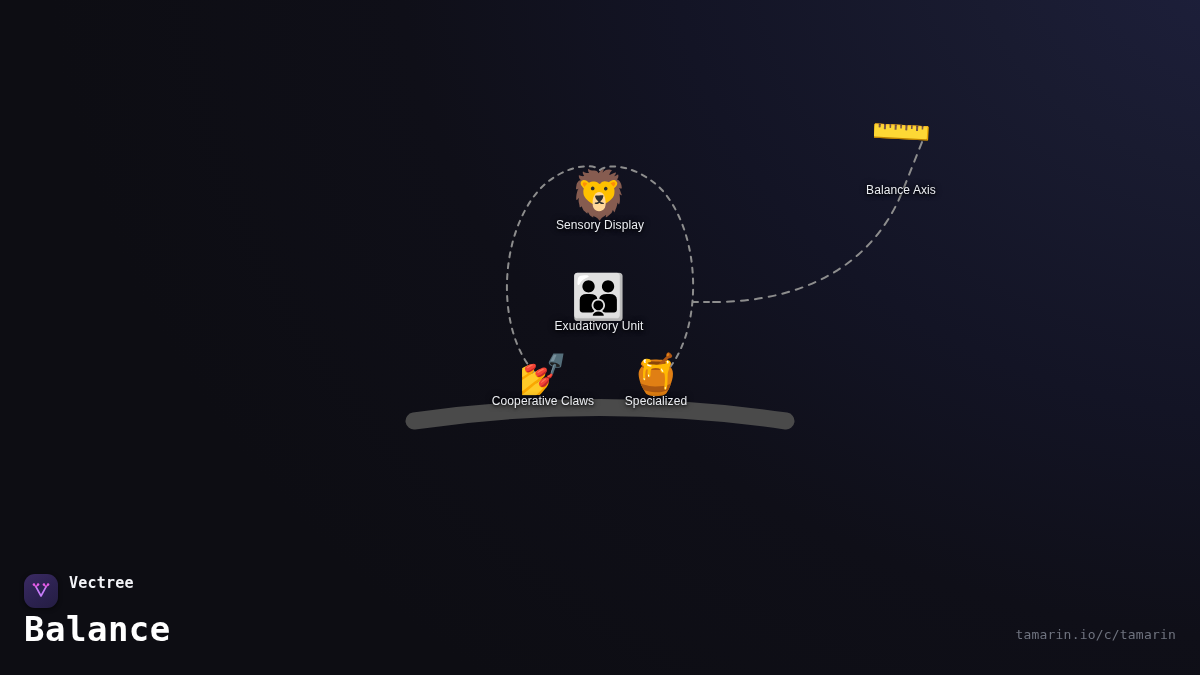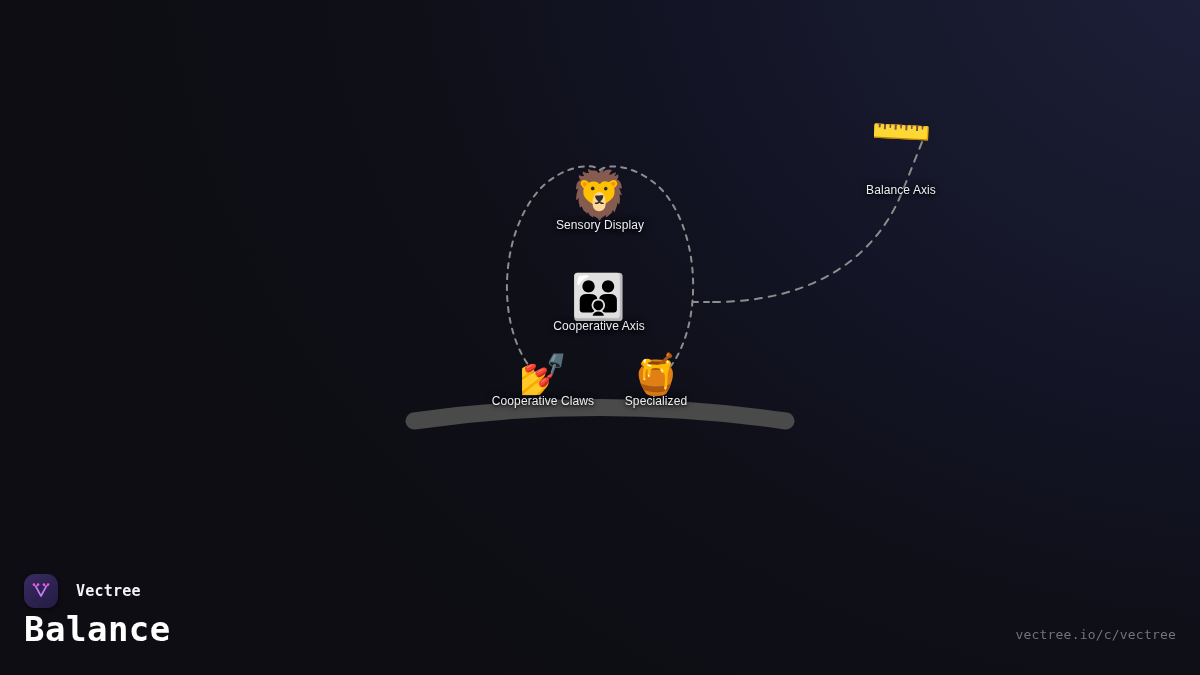--- a/index.html
+++ b/index.html
@@ -76,22 +76,22 @@
     position: absolute;
     left: 0; bottom: 0;
     width: 1200px;
     height: 115px;
   }
   #brand-row {
     position: absolute;
     left: 24px;
     top: 14px;
     display: flex;
-    align-items: center;
-    gap: 18px;
+    align-items: flex-start;
+    gap: 11px;
   }
   #brand-logo {
     width: 34px;
     height: 34px;
     border-radius: 11px;
     background: linear-gradient(145deg, #3b2a63 0%, #2c2250 55%, #241d42 100%);
     display: flex;
     align-items: center;
     justify-content: center;
     box-shadow: 0 1px 4px rgba(0,0,0,0.6);
@@ -141,21 +141,21 @@
     <path d="M 713 302 C 800 302 872 268 903 190 L 926 132" stroke="#8d8d8d" stroke-width="2" stroke-dasharray="7 7" stroke-linecap="round" fill="none"></path>
   </svg>
 
   <div class="node" id="node-sensory-display">
     <span class="node-emoji">🦁</span>
     <span class="node-label">Sensory Display</span>
   </div>
 
   <div class="node" id="node-cooperative-unit">
     <span class="node-emoji">👪</span>
-    <span class="node-label">Cooperative Axis</span>
+    <span class="node-label">Exudativory Unit</span>
   </div>
 
   <div class="node" id="node-specialized-claws">
     <span class="node-emoji">💅</span>
     <span class="node-label">Cooperative Claws</span>
   </div>
 
   <div class="node" id="node-exudativory">
     <span class="node-emoji">🍯</span>
     <span class="node-label">Specialized</span>
@@ -178,16 +178,16 @@
           <circle cx="8.5" cy="4.3" r="1.5" fill="#e45ce8"></circle>
           <circle cx="15.5" cy="4.3" r="1.5" fill="#e45ce8"></circle>
           <circle cx="20.5" cy="4.3" r="1.5" fill="#e45ce8"></circle>
         </svg>
       </div>
       <span id="brand-name">Vectree</span>
     </div>
 
     <div id="page-title">Balance</div>
 
-    <div id="footer-url">vectree.io/c/vectree</div>
+    <div id="footer-url">tamarin.io/c/tamarin</div>
   </div>
 
 </div>
 
 </body></html>

